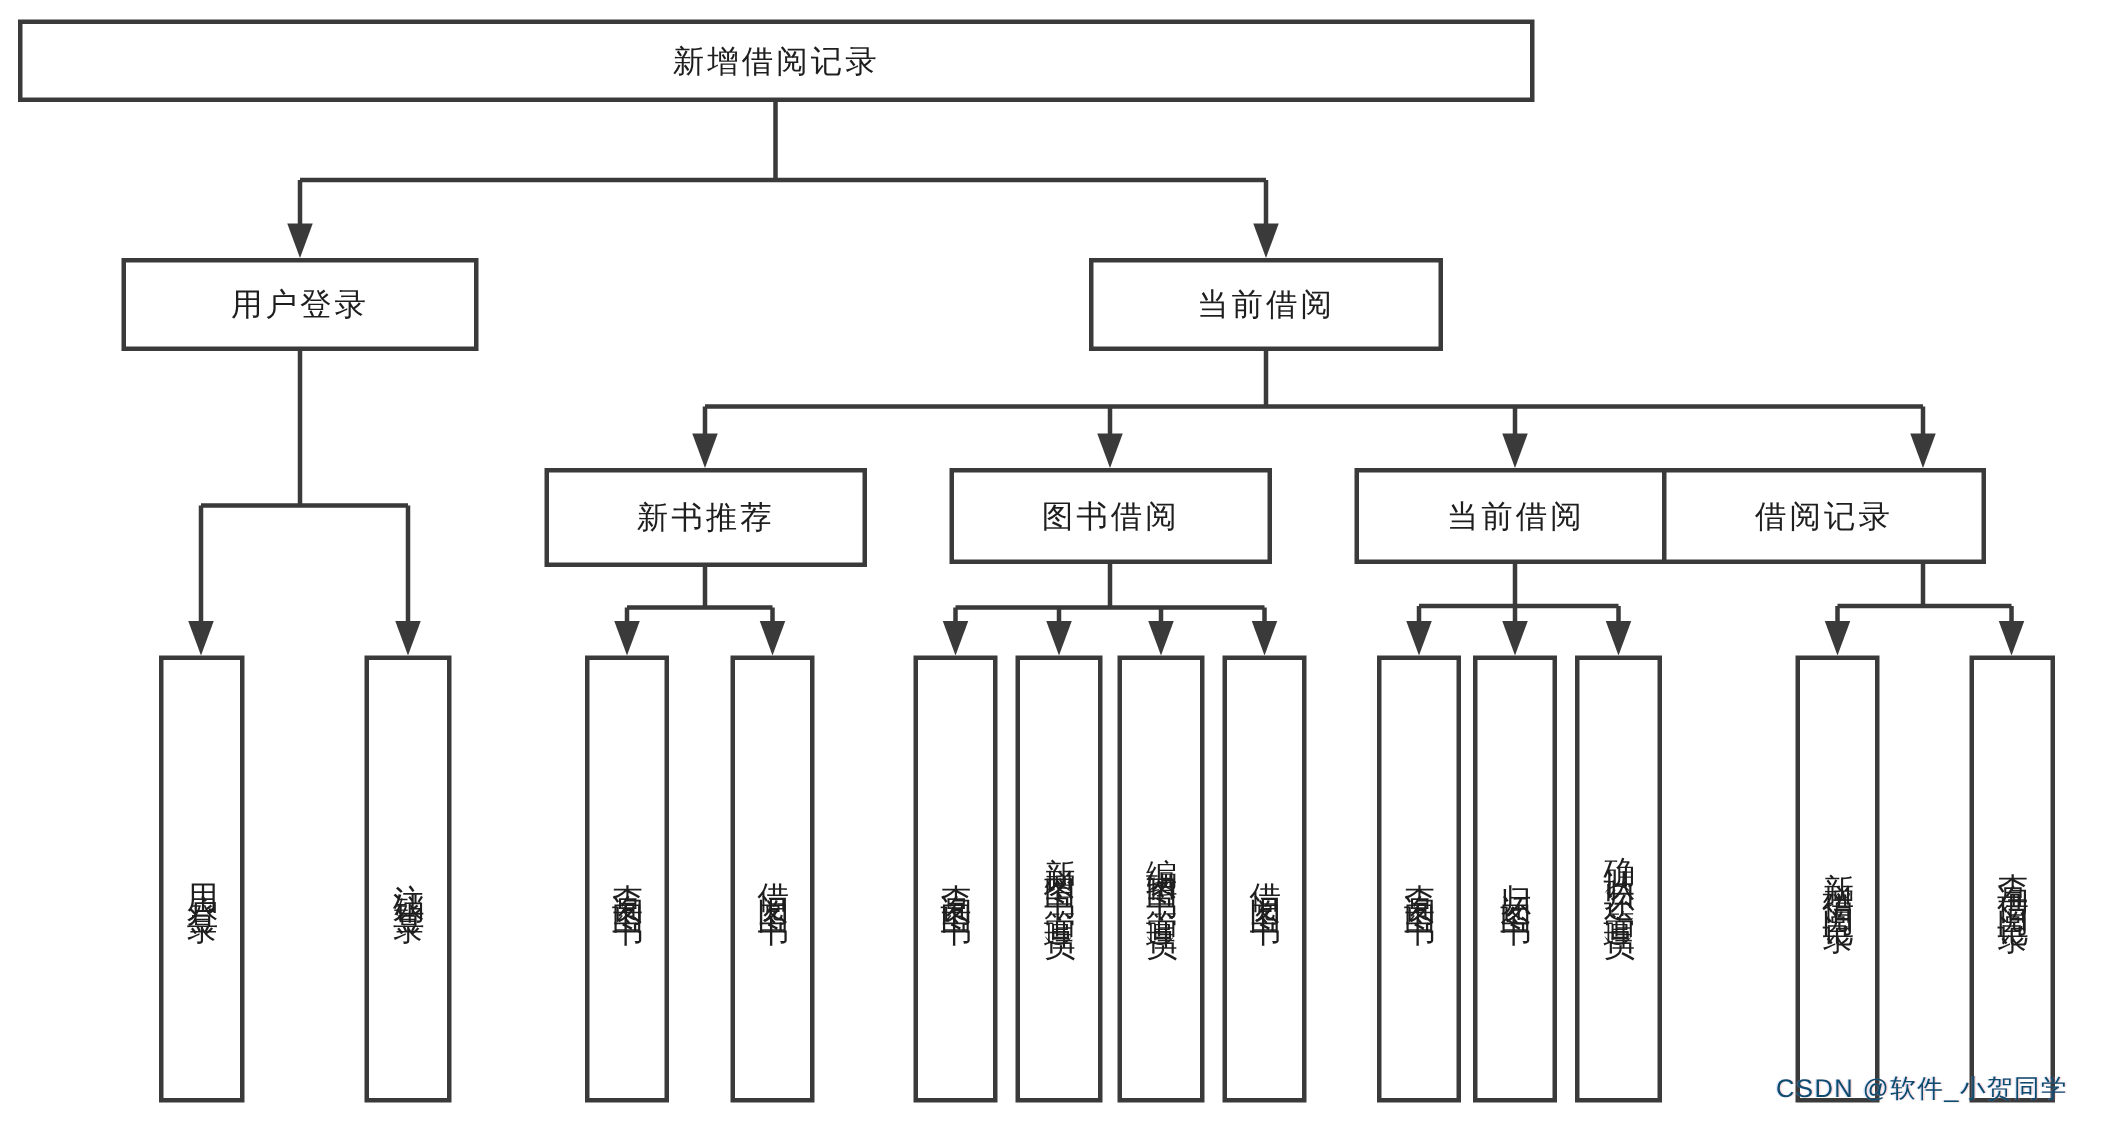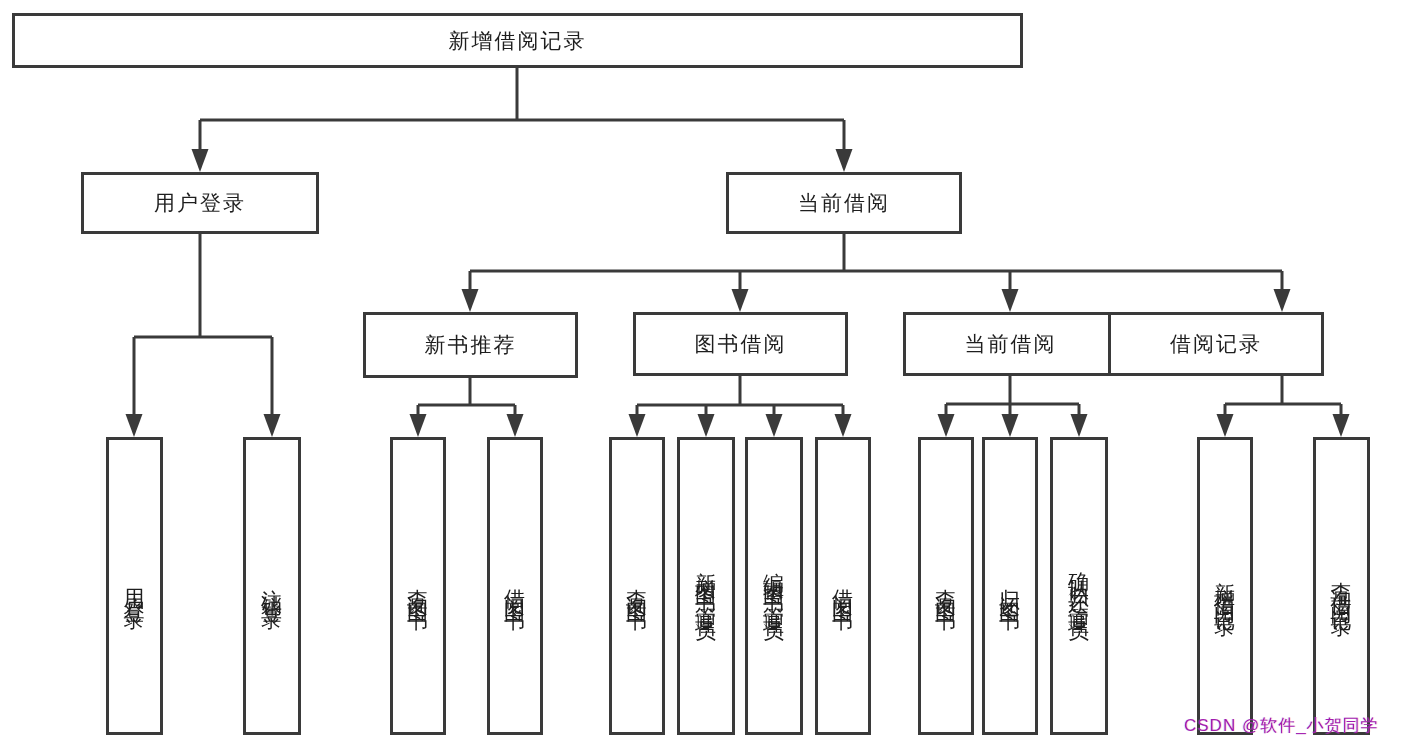--- a/index.html
+++ b/index.html
@@ -45,21 +45,21 @@
     letter-spacing: 7px;
     line-height: 1;
   }
   .watermark {
     position: absolute;
     left: 1184px;
     top: 714px;
     z-index: 5;
     font-size: 17px;
     letter-spacing: 1px;
-    color: #a21caf;
+    color: #0c4a6e;
     white-space: nowrap;
     text-shadow: 1px 0 0 rgba(255,120,120,0.25), -1px 0 0 rgba(120,170,255,0.25);
   }
 </style>
 </head>
 <body>
 
 <div id="stage">
 
   <svg class="wires" viewBox="0 0 1405 747" xmlns="http://www.w3.org/2000/svg">

